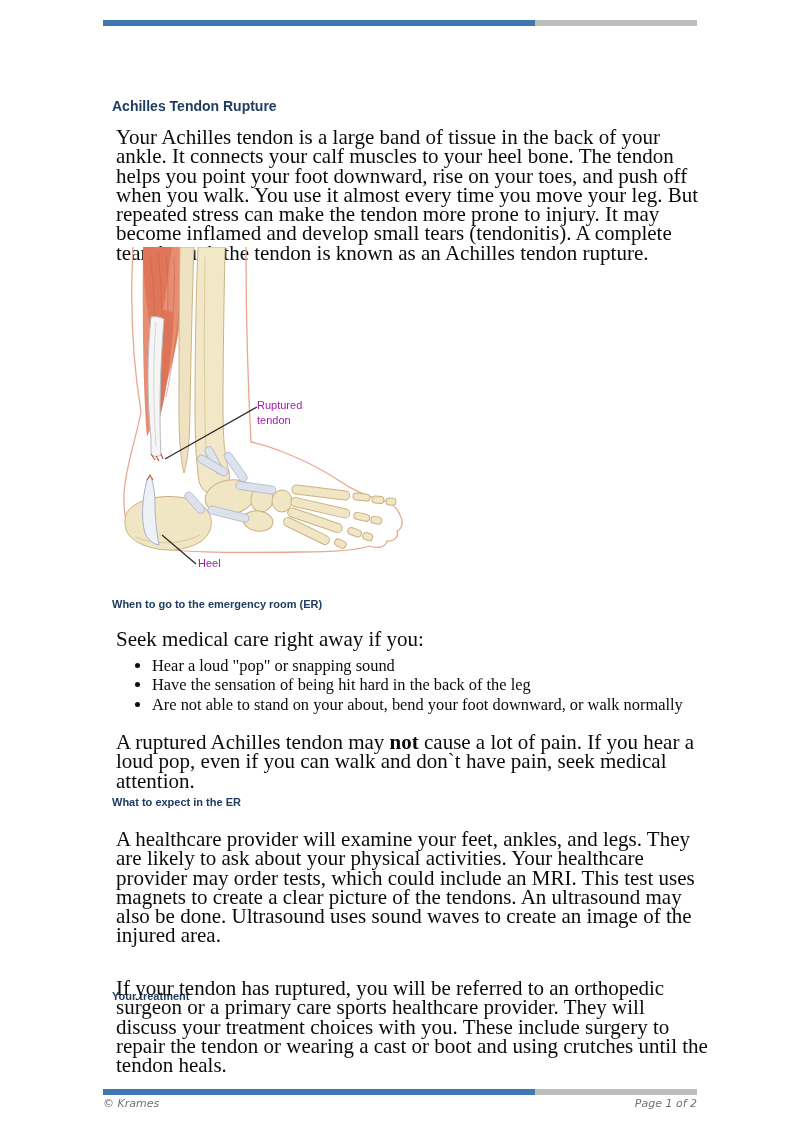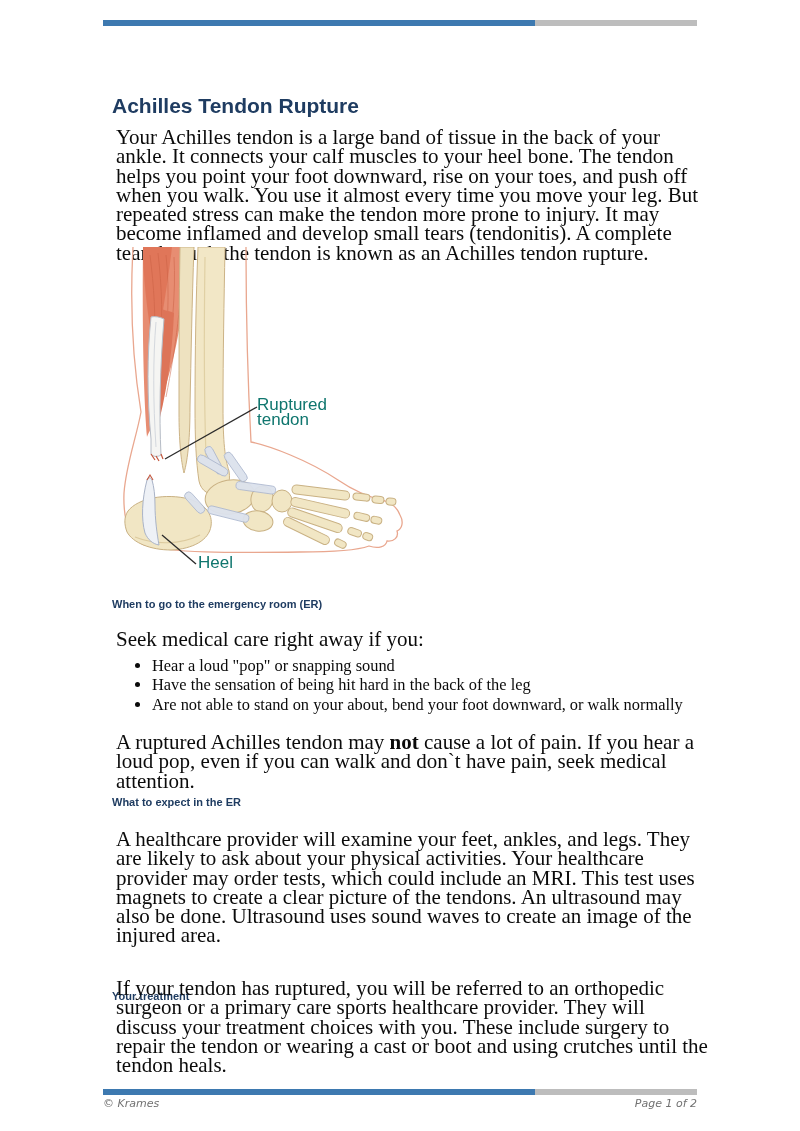--- a/index.html
+++ b/index.html
@@ -12,21 +12,21 @@
   .rule { position:absolute; left:103px; width:594px; height:6px; display:flex; }
   .rule-top { top:20px; }
   .rule-bottom { top:1089px; }
   .rule .seg-blue { width:432px; height:100%; background:#3d79b0; }
   .rule .seg-gray { flex:1; height:100%; background:#bdbdbd; }
 
   
   .doc-title {
     position:absolute; left:112px; top:95px; margin:0;
     font-family:"Liberation Sans", sans-serif; font-weight:bold;
-    font-size:21px; line-height:22px; color:#1f3c61;
+    font-size:14px; line-height:22px; color:#1f3c61;
   }
   .h2 {
     position:absolute; left:112px; margin:0;
     font-family:"Liberation Sans", sans-serif; font-weight:bold;
     font-size:11px; line-height:20px; color:#1f3c61;
   }
   #h2-er { top:594px; }
   #h2-expect { top:792px; }
   #h2-treatment { top:942px;margin-top:44px; }
 
@@ -47,21 +47,21 @@
     margin:0; padding:0 0 0 40px; list-style:disc;
     font-size:16.4px; line-height:19.3px;
   }
   ul.bullets li { padding:0; margin:0; }
 
   
   .figure { position:absolute; left:110px; top:247px; width:346px; height:342px; }
   .figure svg { position:absolute; left:0; top:0; }
   .fig-label {
     position:absolute; font-family:"Liberation Sans", sans-serif;
-    font-size:17px; line-height:14.5px; color:#0f766e;
+    font-size:11px; line-height:14.5px; color:#a21caf;
   }
   #label-ruptured { left:147px; top:151px; width:72px; }
   #label-heel { left:88px; top:309px; }
 
   
   .footer-row {
     position:absolute; left:103px; top:1097px; width:594px;
     display:flex; justify-content:space-between;
     font-family:"DejaVu Sans", sans-serif; font-style:italic;
     font-size:11px; color:#717171;gap:44px;

